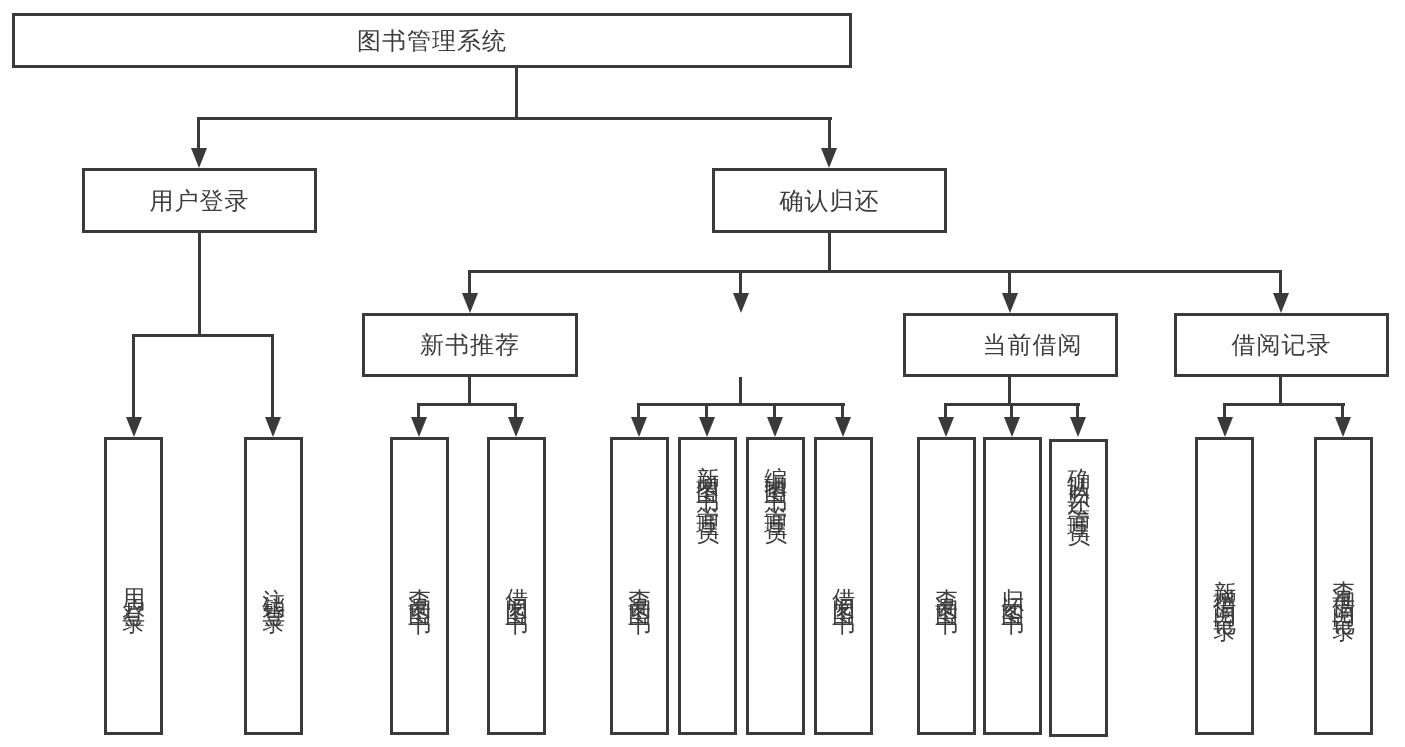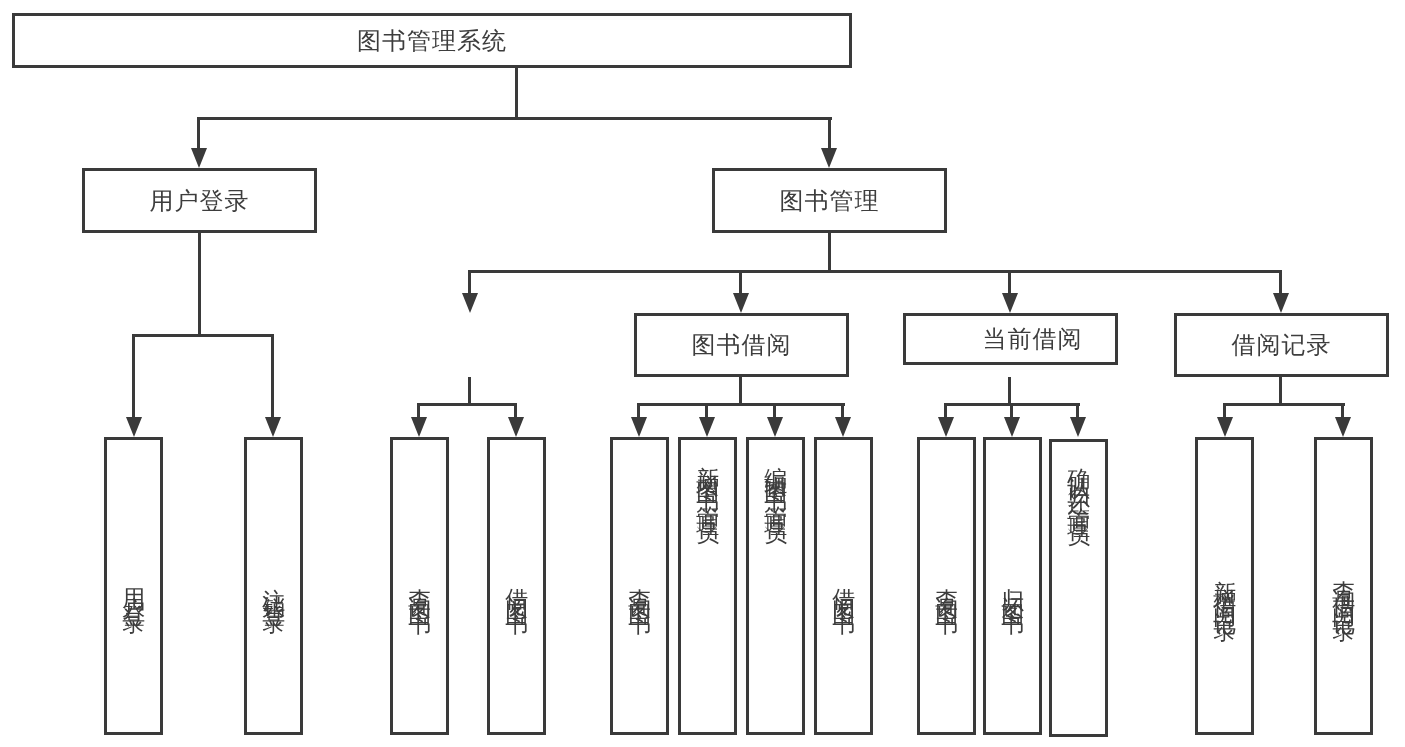--- a/index.html
+++ b/index.html
@@ -69,45 +69,45 @@
   <div class="hline" style="left:198px; top:117px; width:634px;"></div>
   <div class="vline" style="left:197px; top:117px; height:33px;"></div>
   <div class="arrow" style="left:191px; top:148px;"></div>
   <div class="vline" style="left:828px; top:117px; height:33px;"></div>
   <div class="arrow" style="left:821px; top:148px;"></div>
 
   <div class="box node" style="left:82px; top:168px; width:235px; height:65px;">
     <span>用户登录</span>
   </div>
   <div class="box node" style="left:712px; top:168px; width:235px; height:65px;">
-    <span>图书管理</span>
+    <span>确认归还</span>
   </div>
 
   <div class="vline" style="left:198px; top:233px; height:103px;"></div>
   <div class="hline" style="left:132px; top:334px; width:142px;"></div>
   <div class="vline" style="left:132px; top:334px; height:85px;"></div>
   <div class="arrow" style="left:126px; top:417px;"></div>
   <div class="vline" style="left:271px; top:334px; height:85px;"></div>
   <div class="arrow" style="left:265px; top:417px;"></div>
 
   <div class="vline" style="left:828px; top:233px; height:40px;"></div>
   <div class="hline" style="left:468px; top:270px; width:814px;"></div>
   <div class="vline" style="left:468px;  top:270px; height:25px;"></div>
   <div class="arrow" style="left:462px;  top:293px;"></div>
   <div class="vline" style="left:739px;  top:270px; height:25px;"></div>
   <div class="arrow" style="left:733px;  top:293px;"></div>
   <div class="vline" style="left:1008px; top:270px; height:25px;"></div>
   <div class="arrow" style="left:1002px; top:293px;"></div>
   <div class="vline" style="left:1279px; top:270px; height:25px;"></div>
   <div class="arrow" style="left:1273px; top:293px;"></div>
 
-  <div class="box node" style="left:634px; top:313px; width:215px; height:64px;">
-    <span>图书借阅</span>
+  <div class="box node" style="left:362px; top:313px; width:216px; height:64px;">
+    <span>新书推荐</span>
   </div>
-  <div class="box node" style="left:903px; top:313px; width:215px; height:52px;padding-left:44px;">
+  <div class="box node" style="left:903px; top:313px; width:215px; height:64px;padding-left:44px;">
     <span>当前借阅</span>
   </div>
   <div class="box node" style="left:1174px; top:313px; width:215px; height:64px;">
     <span>借阅记录</span>
   </div>
 
   <div class="vline" style="left:468px; top:377px; height:29px;"></div>
   <div class="hline" style="left:417px; top:403px; width:100px;"></div>
   <div class="vline" style="left:417px; top:403px; height:16px;"></div>
   <div class="arrow" style="left:411px; top:417px;"></div>

